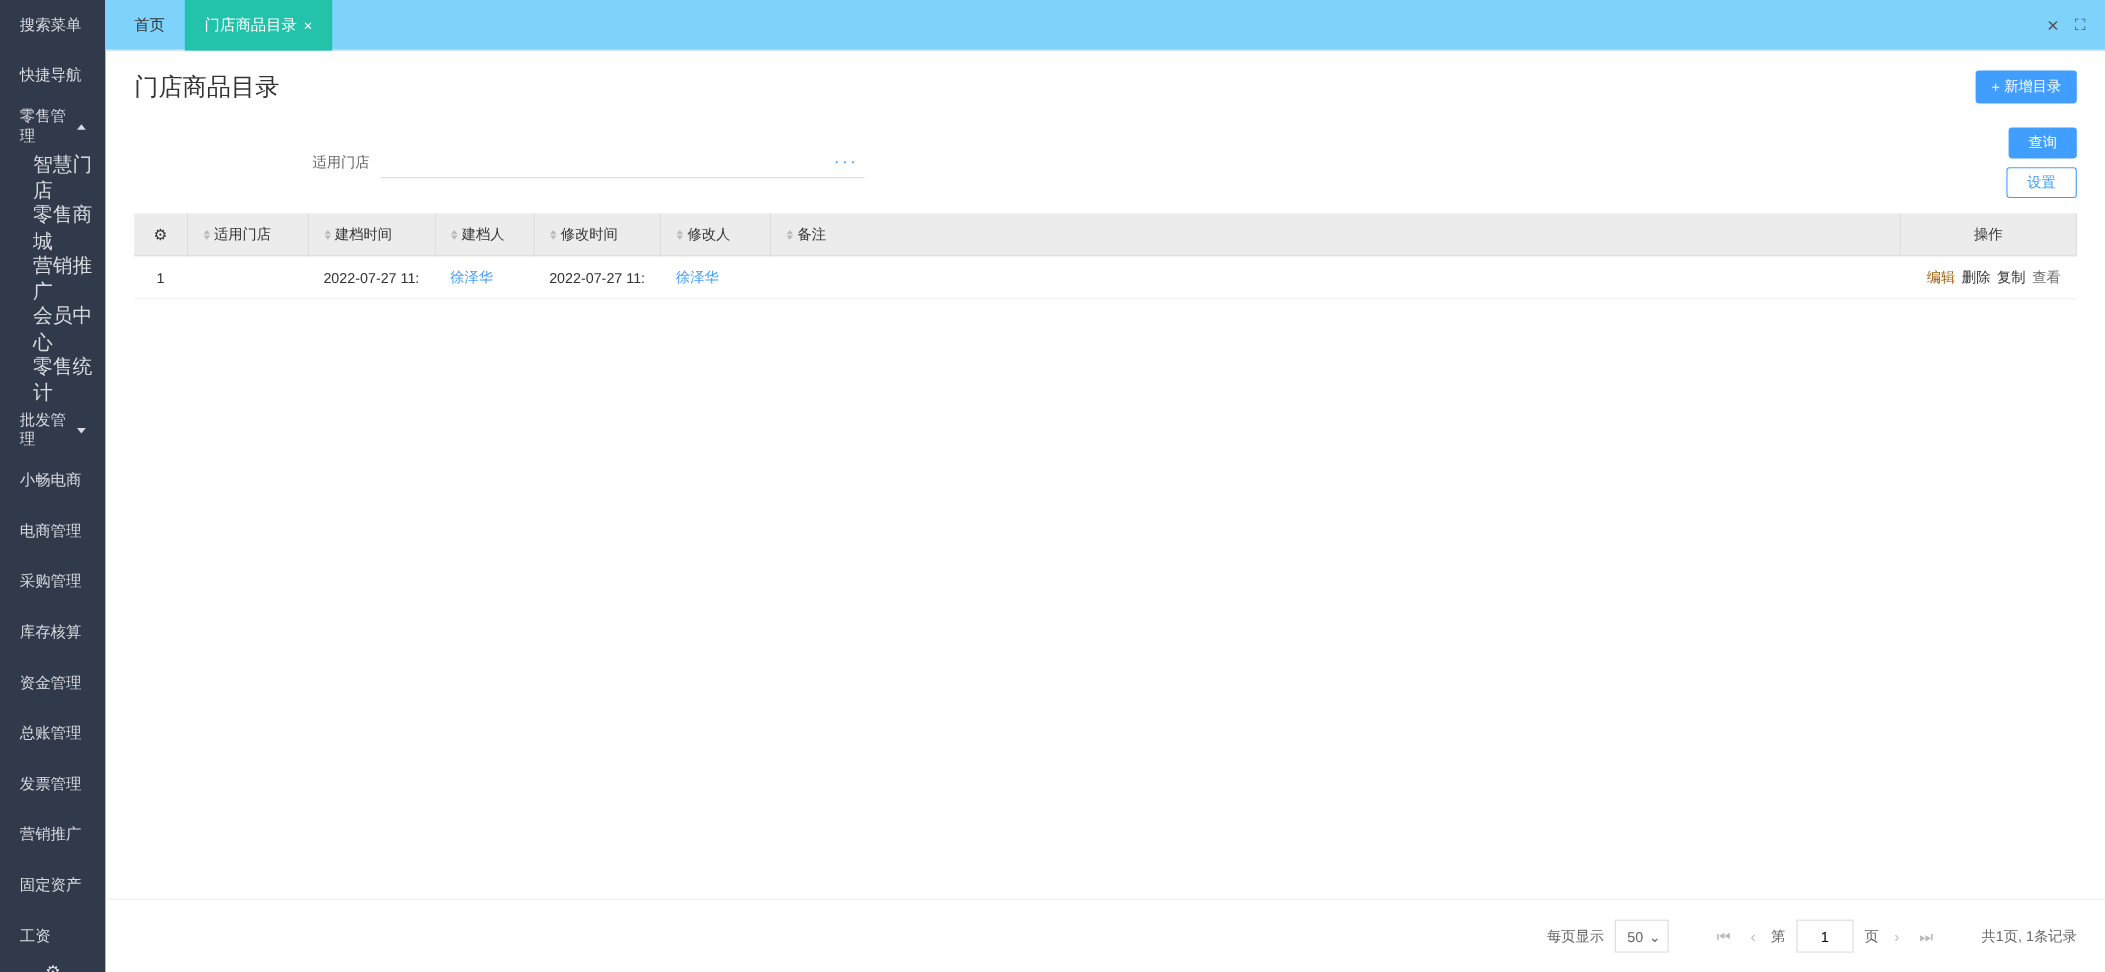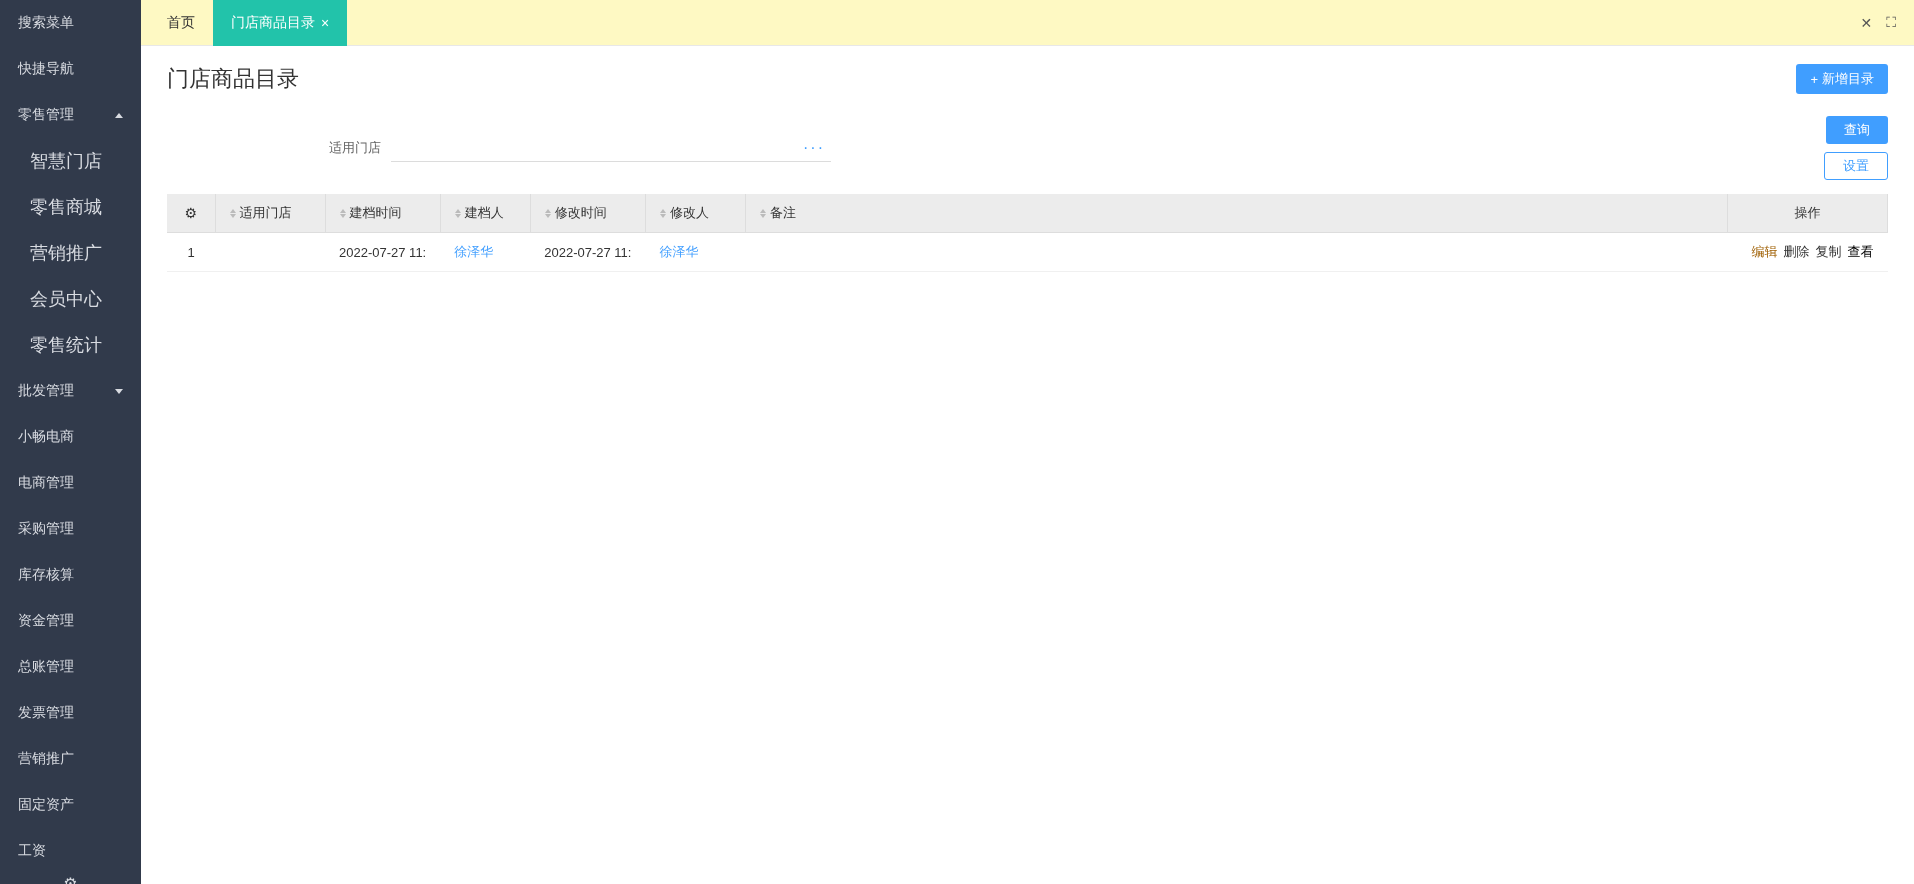--- a/index.html
+++ b/index.html
@@ -1,32 +1,32 @@
 <!DOCTYPE html>
 <html><head>
   <meta charset="utf-8">
   <style>
     * { margin: 0; padding: 0; box-sizing: border-box; }
     body { font-family: "Microsoft YaHei", -apple-system, sans-serif; font-size: 13px; color: #333; background: #fff; }
     .app { display: flex; height: 884px; width: 1914px; overflow: hidden; }
 
     
-    .sidebar { width: 141px; background: #313a4b; color: #d8dbe1; display: flex; flex-direction: column; }
+    .sidebar { width: 96px; background: #313a4b; color: #d8dbe1; display: flex; flex-direction: column; }
     .sidebar-item { height: 46px; display: flex; align-items: center; padding: 0 18px; cursor: pointer; font-size: 14px; color: #d8dbe1; justify-content: space-between; }
     .sidebar-sub { height: 46px; display: flex; align-items: center; padding-left: 30px; cursor: pointer; font-size: 18px; color: #d8dbe1; }
     .sidebar-bottom { margin-top: auto; display: flex; align-items: center; justify-content: center; height: 40px; cursor: pointer; font-size: 16px; color: #d8dbe1; }
     .arrow { display: inline-block; width: 0; height: 0; border-left: 4px solid transparent; border-right: 4px solid transparent; }
     .arrow.up { border-bottom: 5px solid #d8dbe1; }
     .arrow.down { border-top: 5px solid #d8dbe1; }
 
     
     .main { flex: 1; display: flex; flex-direction: column; background: #fff; }
 
     
-    .tabbar { height: 46px; display: flex; align-items: center; border-bottom: 1px solid #e8e8e8; padding: 0 8px; position: relative; background: #fef9c3; }
+    .tabbar { height: 46px; display: flex; align-items: center; border-bottom: 1px solid #e8e8e8; padding: 0 8px; position: relative; background: #7dd3fc; }
     .tab { height: 46px; display: flex; align-items: center; padding: 0 18px; cursor: pointer; font-size: 14px; color: #333; }
     .tab.active { background: #22c3aa; color: #fff; }
     .tab .closex { margin-left: 6px; font-size: 14px; }
     .tabbar-right { margin-left: auto; display: flex; align-items: center; gap: 14px; padding-right: 10px; }
     .icon-btn { cursor: pointer; font-size: 14px; color: #555; }
 
     
     .page-header { display: flex; align-items: center; justify-content: space-between; padding: 18px 26px 8px 26px; }
     .page-title { font-size: 22px; font-weight: 500; color: #333; }
     .btn { padding: 6px 14px; border-radius: 3px; cursor: pointer; font-size: 13px; border: none; display: inline-flex; align-items: center; gap: 4px; }
@@ -220,20 +220,37 @@
         </thead>
         <tbody id="tbody">
             <tr>
               <td style="text-align: center;">1</td>
               <td></td>
               <td>2022-07-27 11:</td>
               <td style="color: rgb(64, 158, 255);">徐泽华</td>
               <td>2022-07-27 11:</td>
               <td style="color: rgb(64, 158, 255);">徐泽华</td>
               <td></td>
-              <td class="op"><span class="rowlink" style="color: #a16207;">编辑</span><span class="rowlink" style="color: rgb(51, 51, 51); margin-top: 24px;">删除</span><span class="rowlink" style="color: rgb(51, 51, 51);">复制</span><span class="rowlink" style="color: #000000;">查看</span></td>
+              <td class="op"><span class="rowlink" style="color: #a16207;">编辑</span><span class="rowlink" style="color: rgb(51, 51, 51); margin-top: 24px;">删除</span><span class="rowlink" style="color: rgb(51, 51, 51);">复制</span><span class="rowlink" style="color: #737373;">查看</span></td>
             </tr>
           </tbody>
       </table>
     </div>
 
+    <div class="pagination">
+      <span>每页显示</span>
+      <div class="pag-select">
+        <span>50</span>
+        <span class="chev">⌄</span>
+      </div>
+      <span style="width:20px"></span>
+      <span class="pag-btn">⏮</span>
+      <span class="pag-btn">‹</span>
+      <span>第</span>
+      <input class="pag-input" value="1" style="">
+      <span>页</span>
+      <span class="pag-btn">›</span>
+      <span class="pag-btn">⏭</span>
+      <span style="width:20px"></span>
+      <span>共1页, 1条记录</span>
+    </div>
   </div>
 </div>
 
 </body></html>

